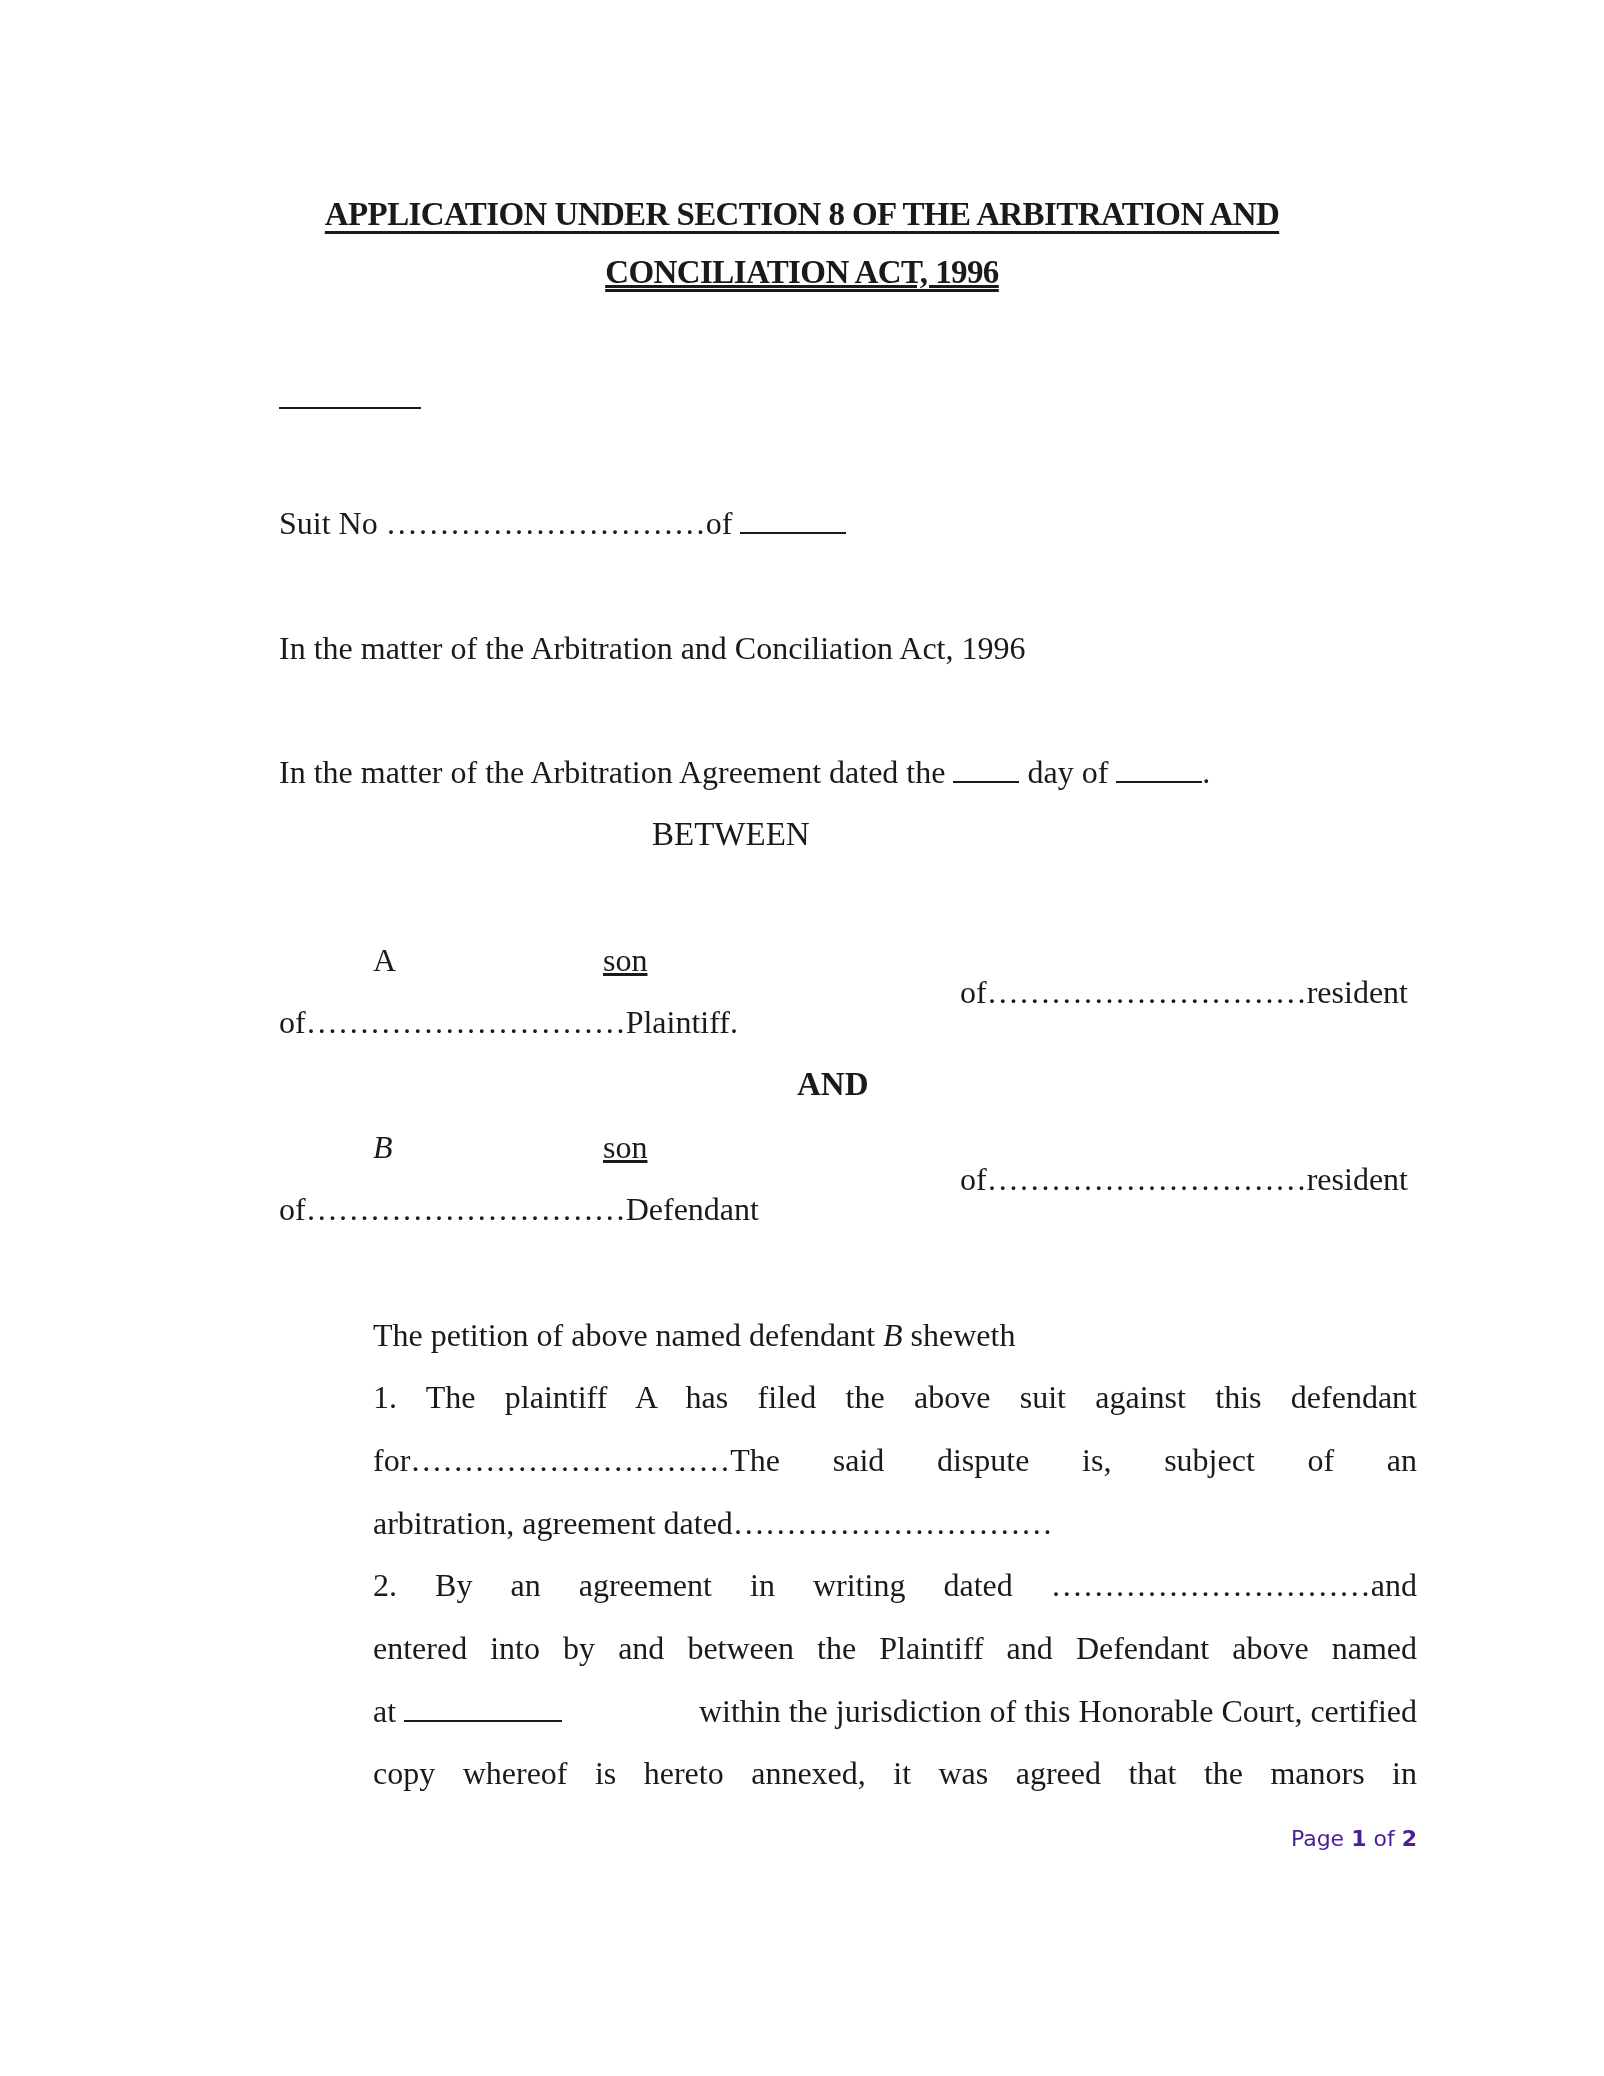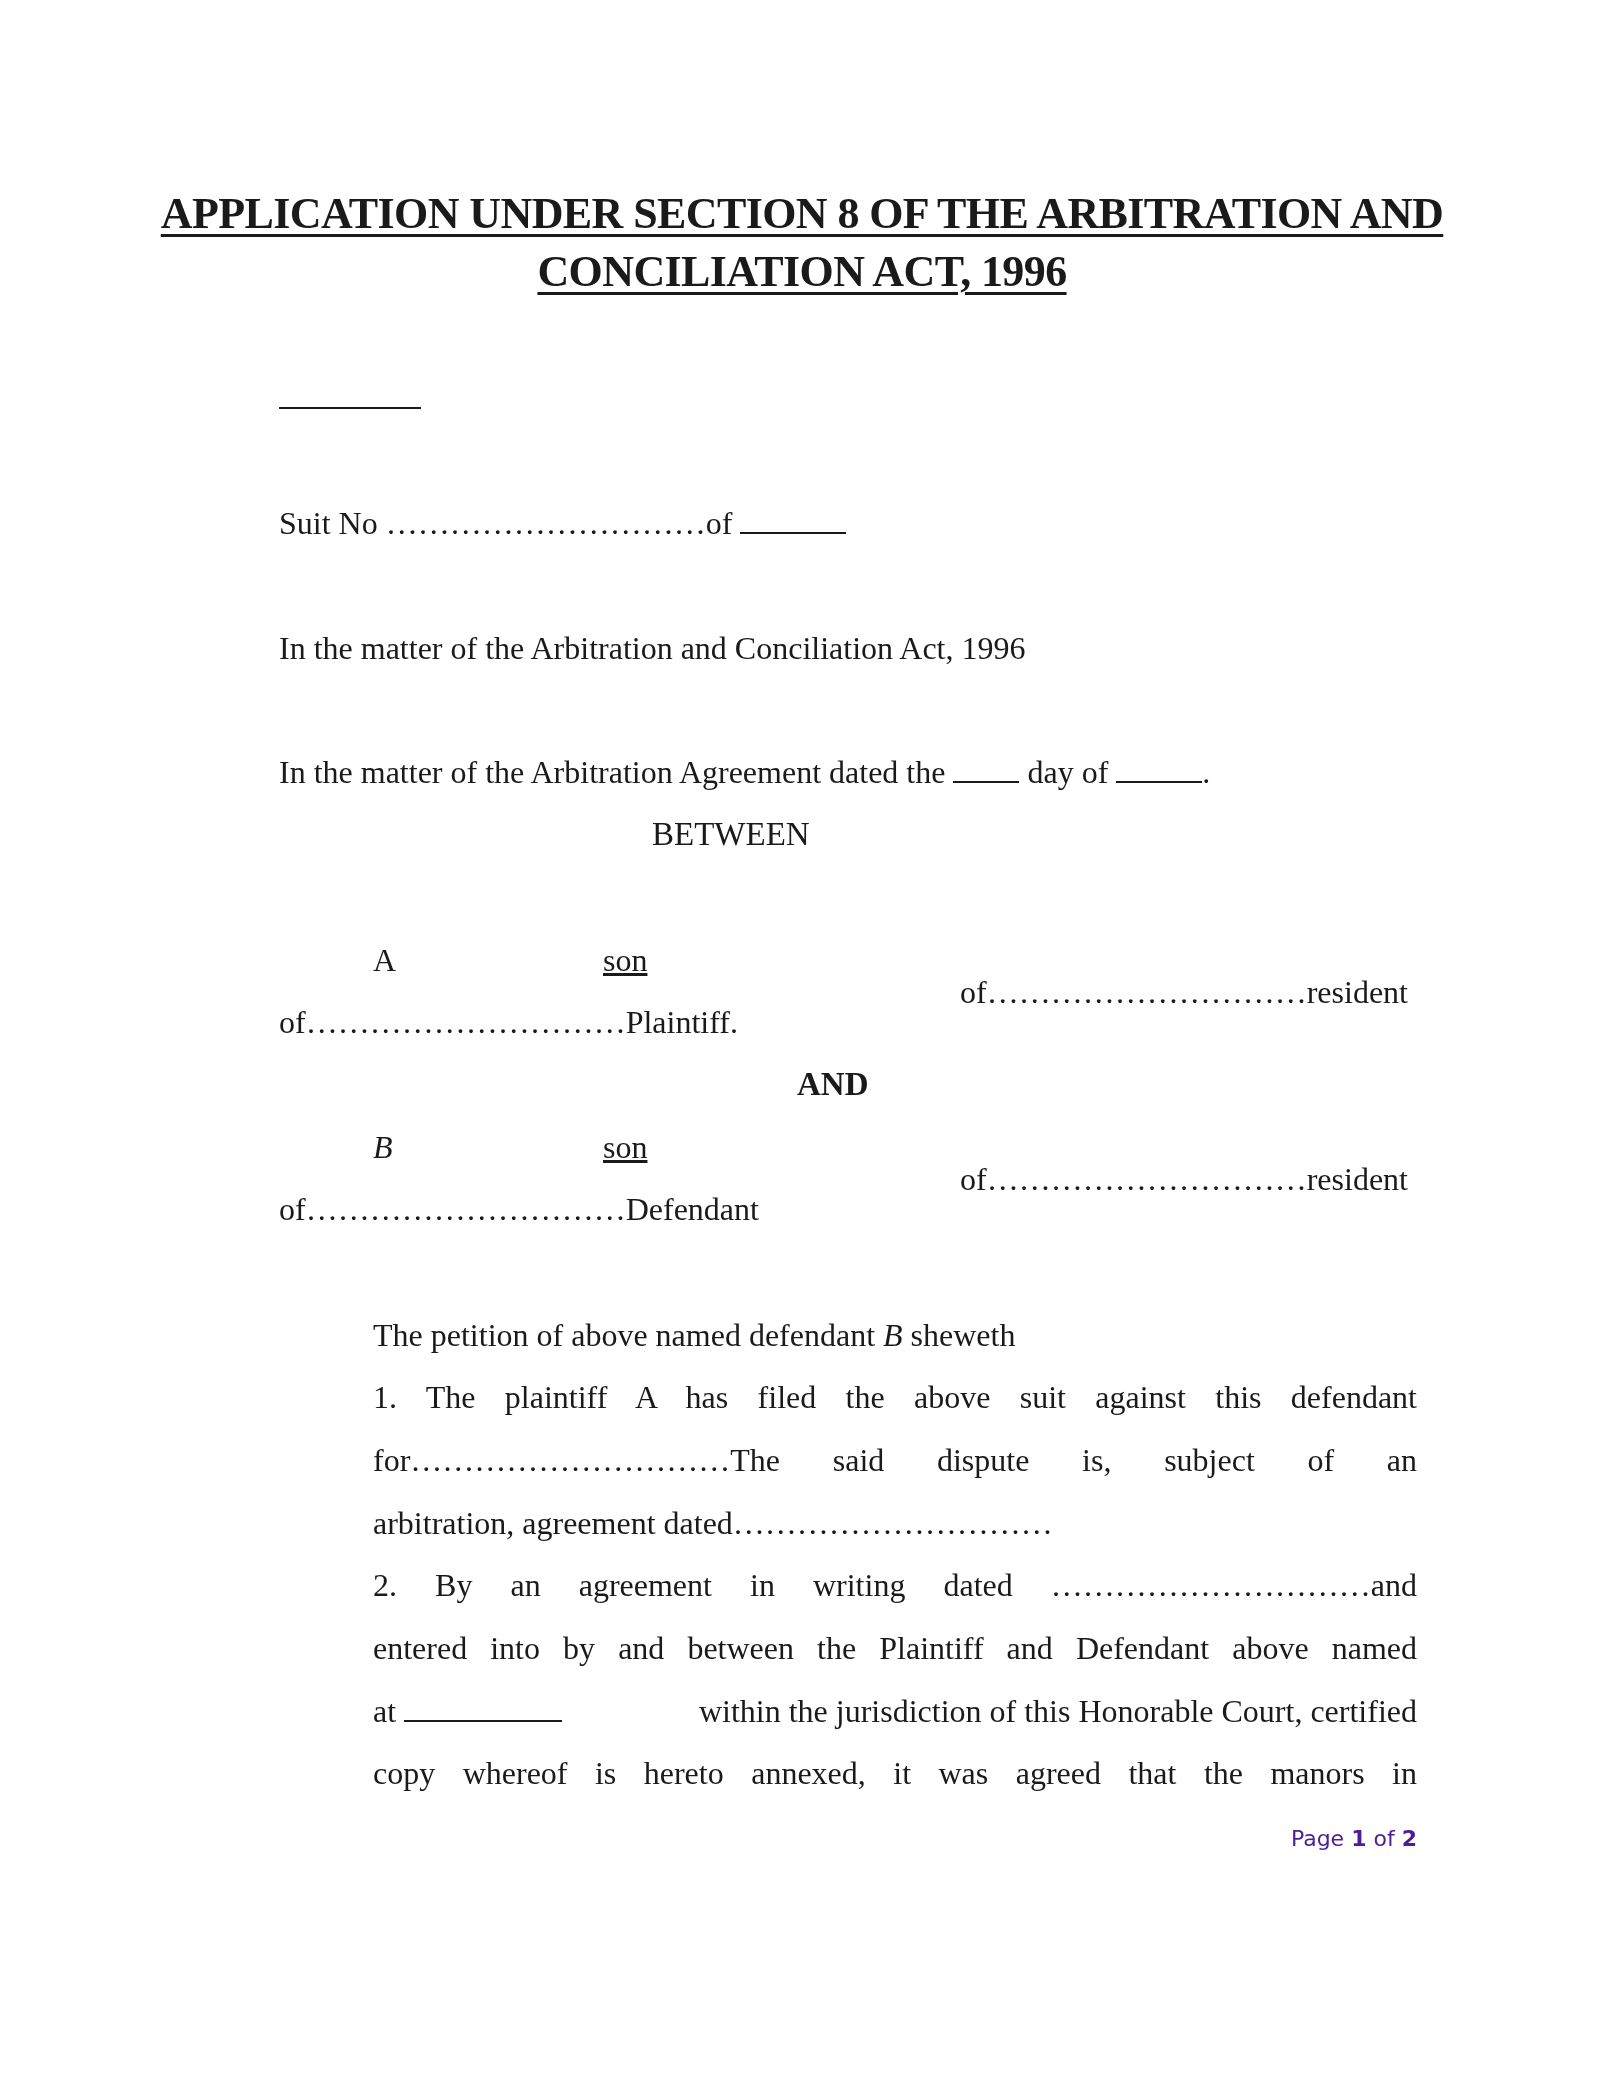--- a/index.html
+++ b/index.html
@@ -1,20 +1,20 @@
 <!DOCTYPE html>
 <html><head>
 <meta charset="utf-8">
 <style>
   html, body { margin: 0; padding: 0; background: #ffffff; }
   body { width: 1604px; height: 2076px; position: relative; overflow: hidden;
          font-family: "Liberation Serif", "DejaVu Serif", serif; color: #1a1a1a; }
   .line { position: absolute; font-size: 32px; line-height: 40px; white-space: nowrap; }
   .title { position: absolute; left: 0; width: 1604px; text-align: center;
-           font-weight: bold; font-size: 44px; line-height: 40px; letter-spacing: -0.6px; }
+           font-weight: bold; font-size: 33px; line-height: 40px; letter-spacing: -0.6px; }
   .title span { text-decoration: underline; text-decoration-thickness: 3px; text-underline-offset: 6px; }
   .just { position: absolute; left: 373px; width: 1044px; font-size: 32px; line-height: 40px;
           text-align: justify; text-align-last: justify; white-space: nowrap; }
   .party { position: absolute; left: 279px; width: 1138px; font-size: 32px; line-height: 40px; height: 40px; }
   .party .p1 { position: absolute; left: 94px; }
   .party .p2 { position: absolute; left: 324px; text-decoration: underline; }
   .party .p3 { position: absolute; right: 9px; margin-top: 32px; }
   .blank { display: inline-block; border-bottom: 2px solid #1a1a1a; height: 26px; vertical-align: baseline; }
   .center { position: absolute; left: 0; text-align: center; font-size: 33px; line-height: 40px; }
   i { font-style: italic; }
@@ -23,21 +23,21 @@
   .footer b { font-weight: bold; }
 </style>
 </head>
 <body>
 
 <div>
 
   <div class="title" style="top:194px;">
     <span>APPLICATION UNDER SECTION 8 OF THE ARBITRATION AND</span>
   </div>
-  <div class="title" style="top:252px;">
+  <div class="title" style="top:252px;text-decoration:underline;">
     <span>CONCILIATION ACT, 1996</span>
   </div>
 
   <div class="line" style="left:279px; top:378px;">
     <span class="blank" style="width:142px;"></span>
   </div>
 
   <div class="line" style="left:279px; top:503px;">
     <span>Suit No</span>
     <span>…………………………</span><span>of</span>

